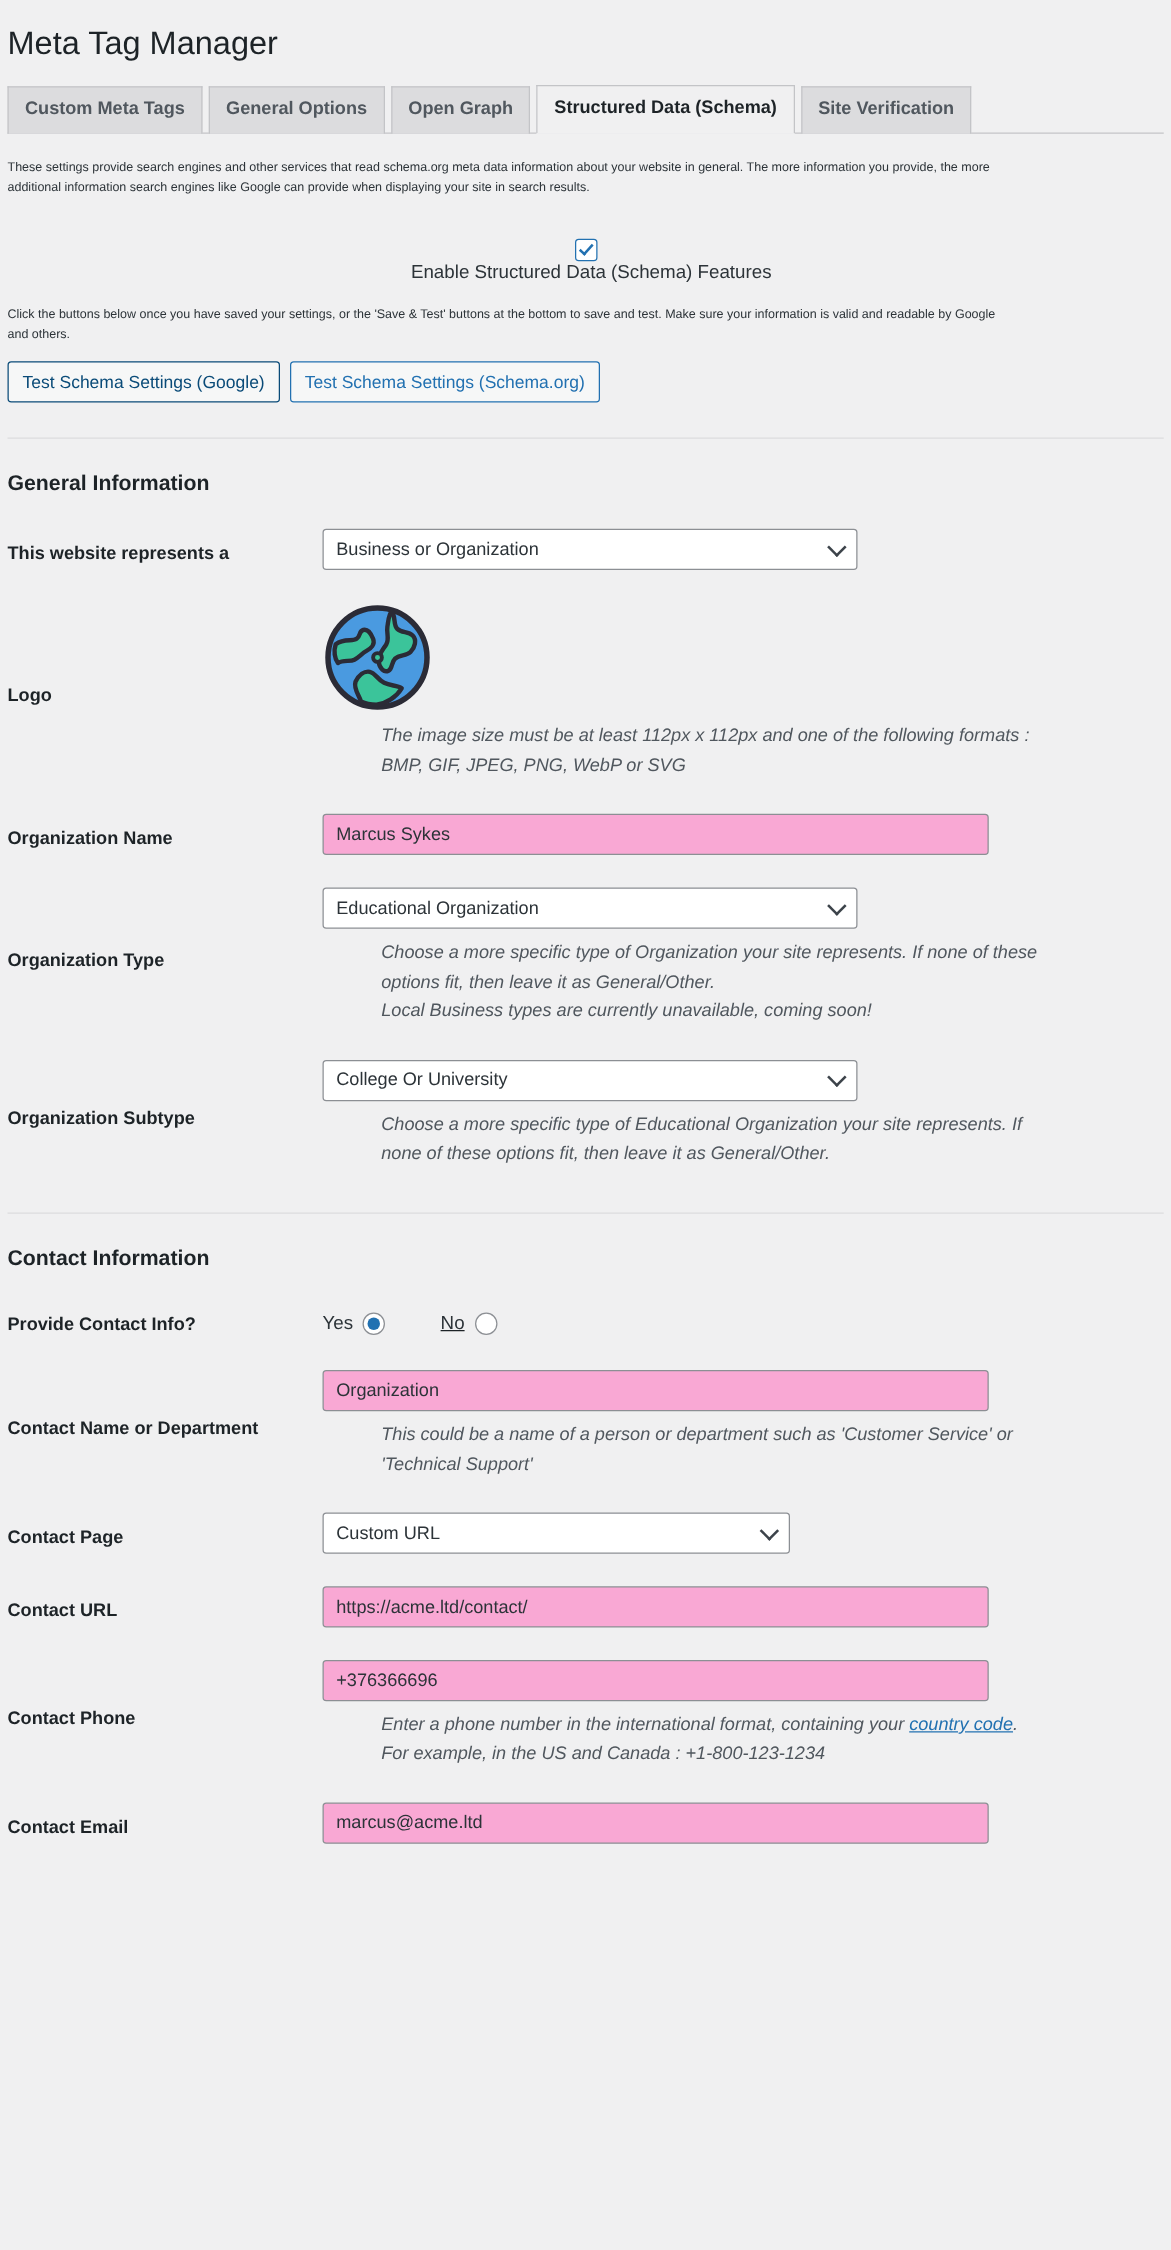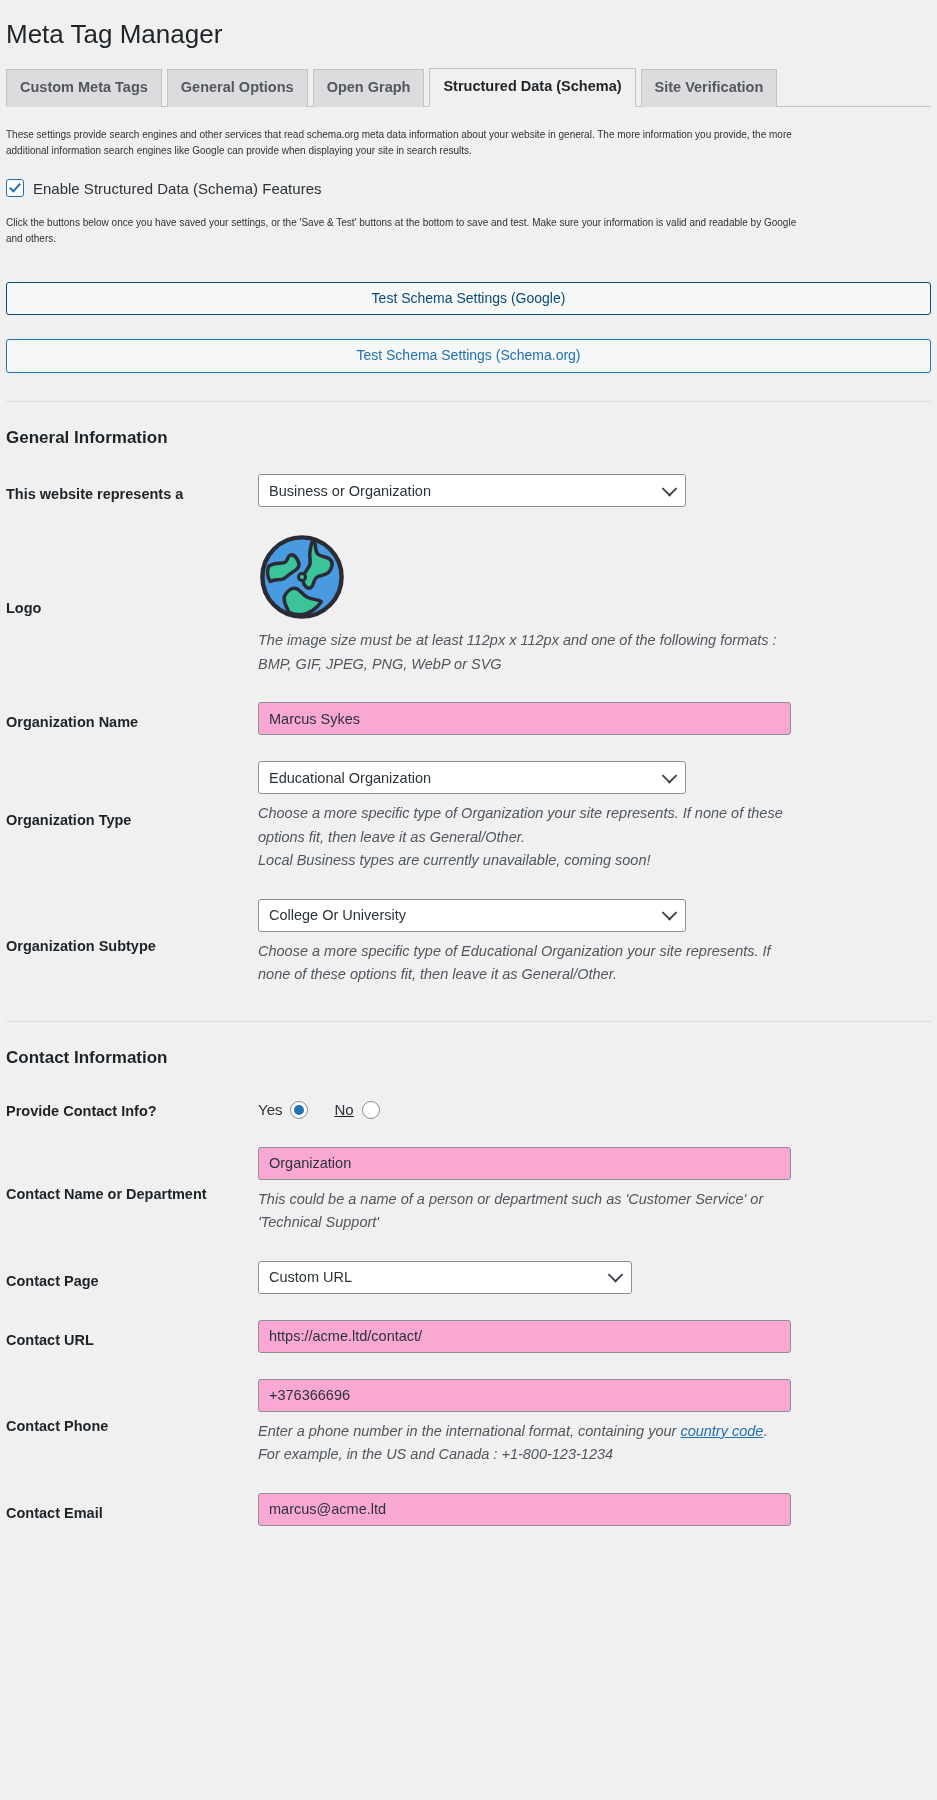--- a/index.html
+++ b/index.html
@@ -66,21 +66,22 @@
     color: #2c3338;
     margin: 20px 0 0 0;
     max-width: 800px;
   }
   .para.tight { margin-top: 18px; }
 
   
   .check-row {
     display: flex;
     align-items: center;
-    margin: 20px 0 0 0;
+    margin: 32px 0 0 0;
+    flex-direction: column;
   }
   .cbox {
     width: 18px;
     height: 18px;
     box-sizing: border-box;
     border: 1px solid #2271b1;
     border-radius: 3px;
     background: #fff;
     position: relative;
     flex: 0 0 auto;
@@ -100,23 +101,22 @@
   .check-label {
     font-size: 15px;
     color: #2c3338;
     margin-left: 9px;
     cursor: pointer;
   }
 
   
   .btn-row {
     display: flex;
-    gap: 24px;
-    margin-top: 34px;
-    flex-direction: column;
+    gap: 8px;
+    margin-top: 12px;
   }
   .btn {
     font-family: "Liberation Sans", sans-serif;
     font-size: 14px;
     line-height: 1.2;
     padding: 7px 11px 8px 11px;
     border-radius: 3px;
     background: #f6f7f7;
     border: 1px solid #2271b1;
     color: #2271b1;
@@ -210,38 +210,39 @@
   .w374 { width: 374px; }
   .w533 { width: 533px; }
 
   .help {
     font-size: 14.5px;
     font-style: italic;
     color: #50575e;
     line-height: 1.62;
     margin-top: 8px;
     max-width: 534px;
+    margin-left: 47px;
   }
   .help a {
     color: #2271b1;
     text-decoration: underline;
   }
 
   
   .logo-img { display: block; }
   .logo-btns { display: flex; gap: 7px; margin-top: 18px; }
 
   
   .radio-wrap {
     display: flex;
     align-items: center;
     padding-top: 5px;
   }
   .radio-item { display: flex; align-items: center; cursor: pointer; }
-  .radio-item + .radio-item { margin-left: 26px; text-decoration: underline; }
+  .radio-item + .radio-item { margin-left: 44px; text-decoration: underline; }
   .radio-text { font-size: 15px; color: #2c3338; margin-right: 8px; }
   .radio {
     width: 18px;
     height: 18px;
     box-sizing: border-box;
     border: 1px solid #8c8f94;
     border-radius: 50%;
     background: #fff;
     position: relative;
     flex: 0 0 auto;

